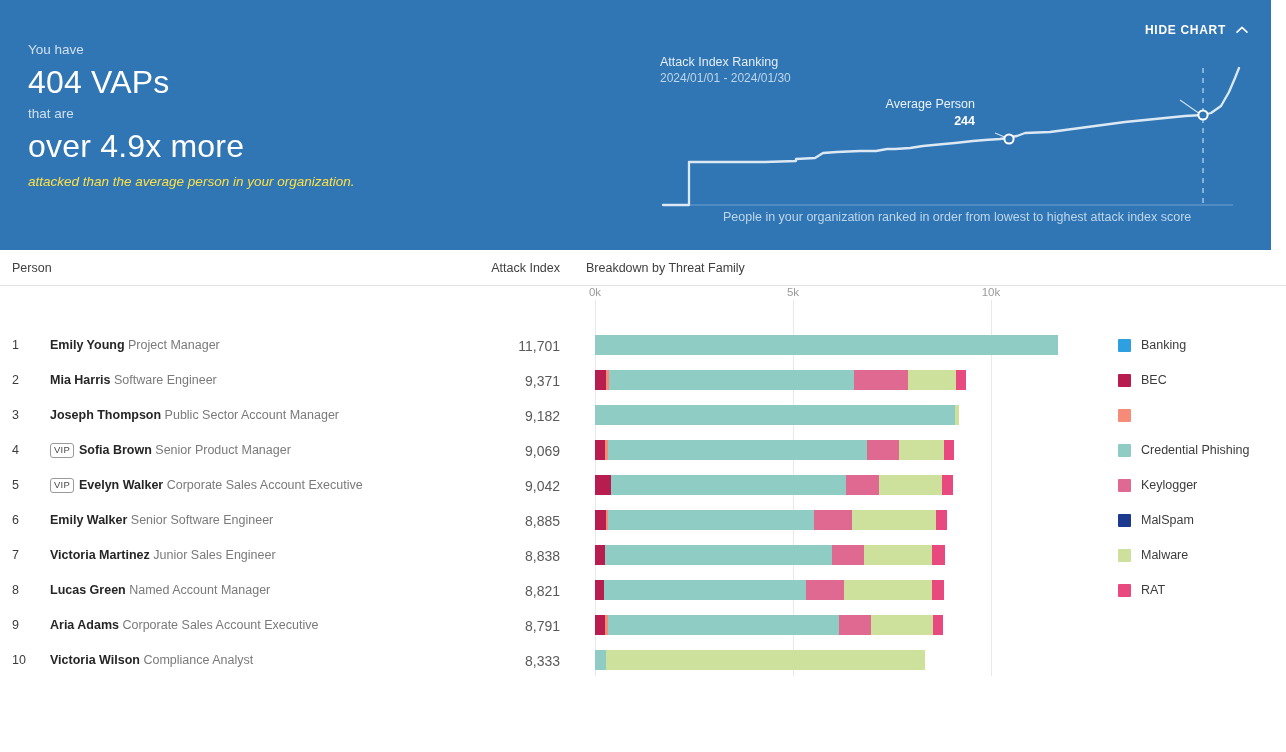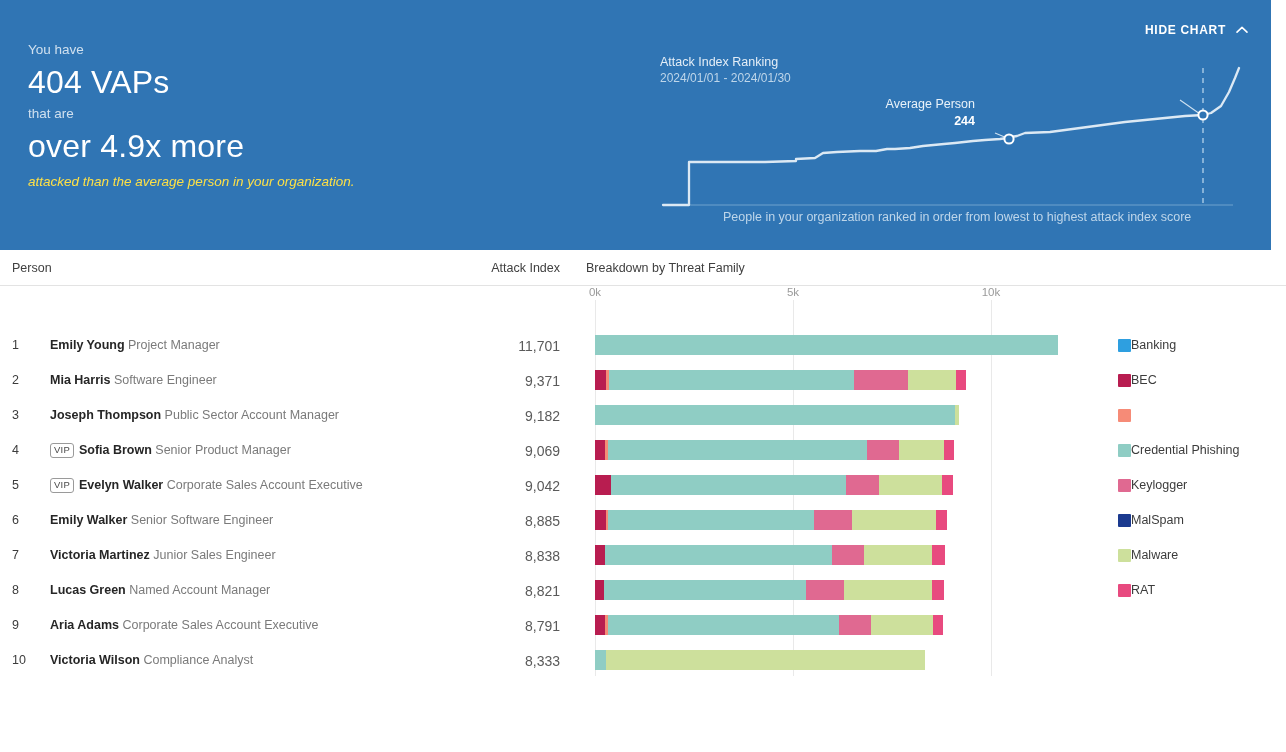--- a/index.html
+++ b/index.html
@@ -67,21 +67,21 @@
     display: inline-block; border: 1px solid #9a9a9a; border-radius: 3px;
     font-size: 9.5px; color: #4a4a4a; padding: 0px 3px 1px; margin-right: 5px;
     line-height: 12px; position: relative; top: -1px; letter-spacing: .2px;
   }
   .r-score { position: absolute; left: 418px; top: 10px; width: 142px; text-align: right; font-size: 14px; color: #5a5a5a; }
   .r-bar { position: absolute; left: 0; top: 7px; height: 20px; }
   .seg { position: absolute; top: 0; height: 20px; }
 
   
   .legend { position: absolute; left: 1118px; top: 337px; width: 168px; }
-  .lg-item { position: relative; display: flex; align-items: flex-start; margin-bottom: 13px; min-height: 22px; }
+  .lg-item { position: relative; display: flex; align-items: flex-start; gap: 10px; margin-bottom: 13px; min-height: 22px; }
   .lg-sw { width: 13px; height: 13px; flex: 0 0 13px; margin-top: 2px; border-radius: 1px; }
   .lg-tx { font-size: 12.5px; color: #3c3c3c; line-height: 16px; }
 </style>
 </head>
 <body>
 
 <div id="app">
 
   <div class="hero">
 

